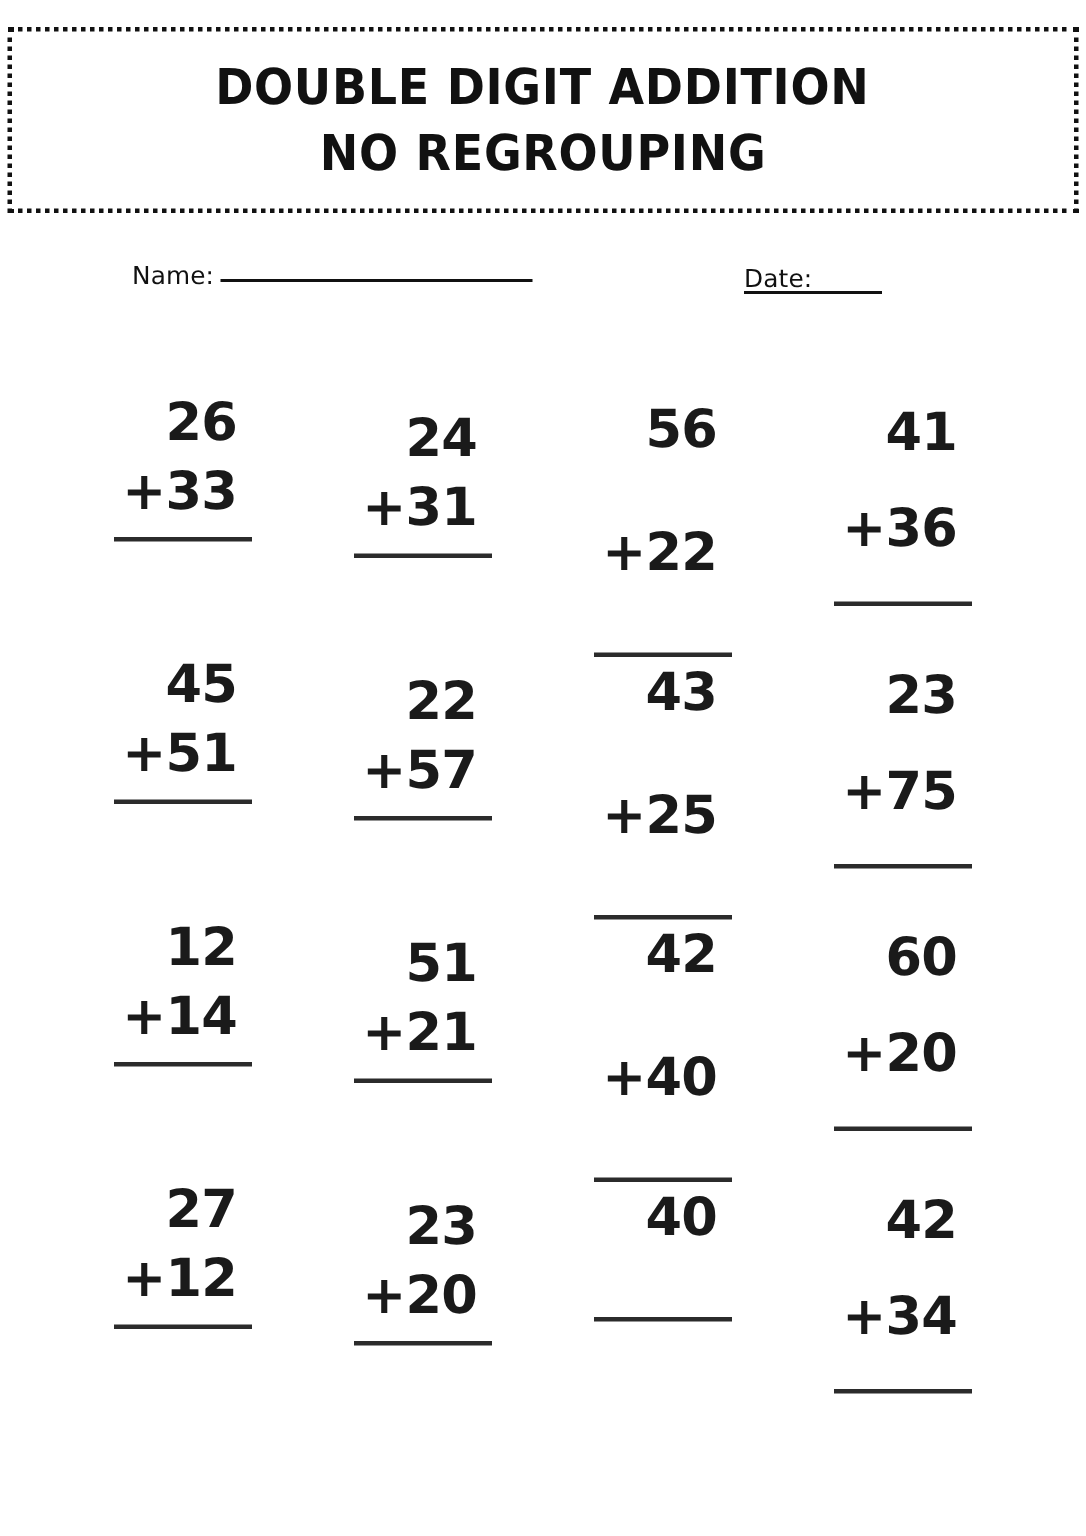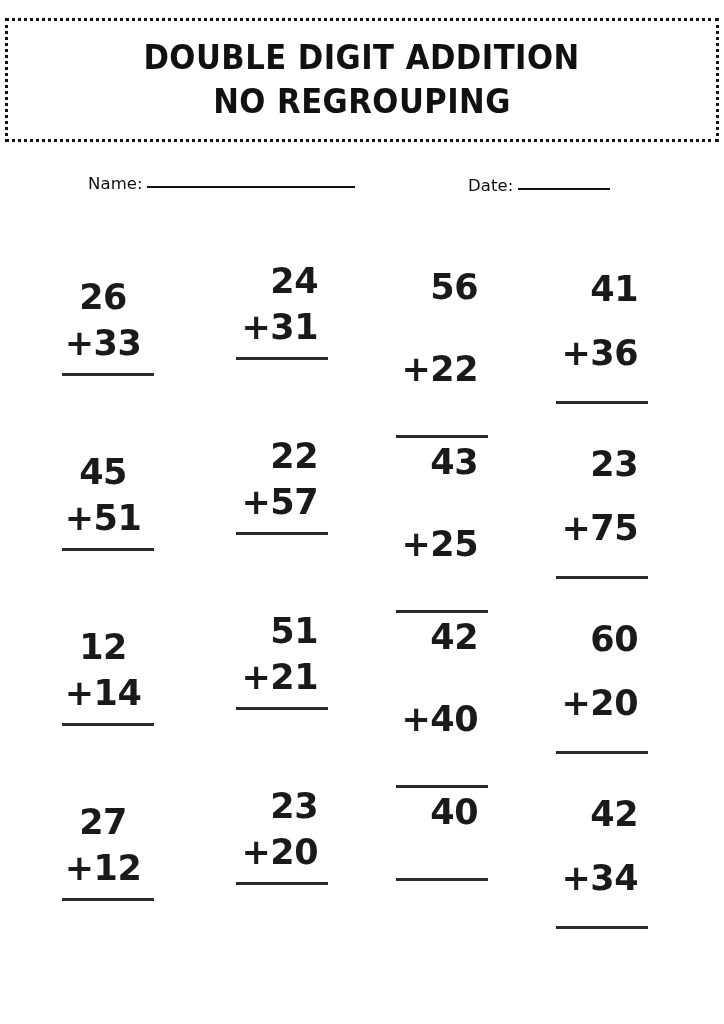--- a/index.html
+++ b/index.html
@@ -71,21 +71,21 @@
     display: inline-block;
     border-bottom: 2.2px solid #111111;
     margin-left: 4px;
     position: relative;
     top: -1px;
   }
 
   .meta-field.name { left: 88px; top: 2px; }
   .meta-field.name .meta-rule { width: 208px; }
 
-  .meta-field.date { left: 468px; top: 4px; }
+  .meta-field.date { left: 492px; top: 4px; flex-direction: column; }
   .meta-field.date .meta-rule { width: 92px; }
 
   
   .problems {
     position: absolute;
     left: 0;
     top: 258px;
     width: 724px;
   }
 
@@ -102,22 +102,22 @@
     align-items: flex-end;
   }
 
   
   .prob.c0 { left: 48px; }
   .prob.c1 { left: 208px; }
   .prob.c2 { left: 368px; gap: 36px; }
   .prob.c3 { left: 528px; }
 
   
-  .prob.c0 { top: 16px; align-items: center; }
-  .prob.c1 { top: 0; }
+  .prob.c0 { top: 1px; }
+  .prob.c1 { top: 12px; }
   .prob.c2 { top: 6px; }
   .prob.c3 { top: 8px; gap: 18px; }
 
   .num {
     font-family: "DejaVu Sans", sans-serif;
     font-weight: bold;
     font-size: 35px;
     line-height: 1.32;
     color: #1a1a1a;
     letter-spacing: -0.5px;

